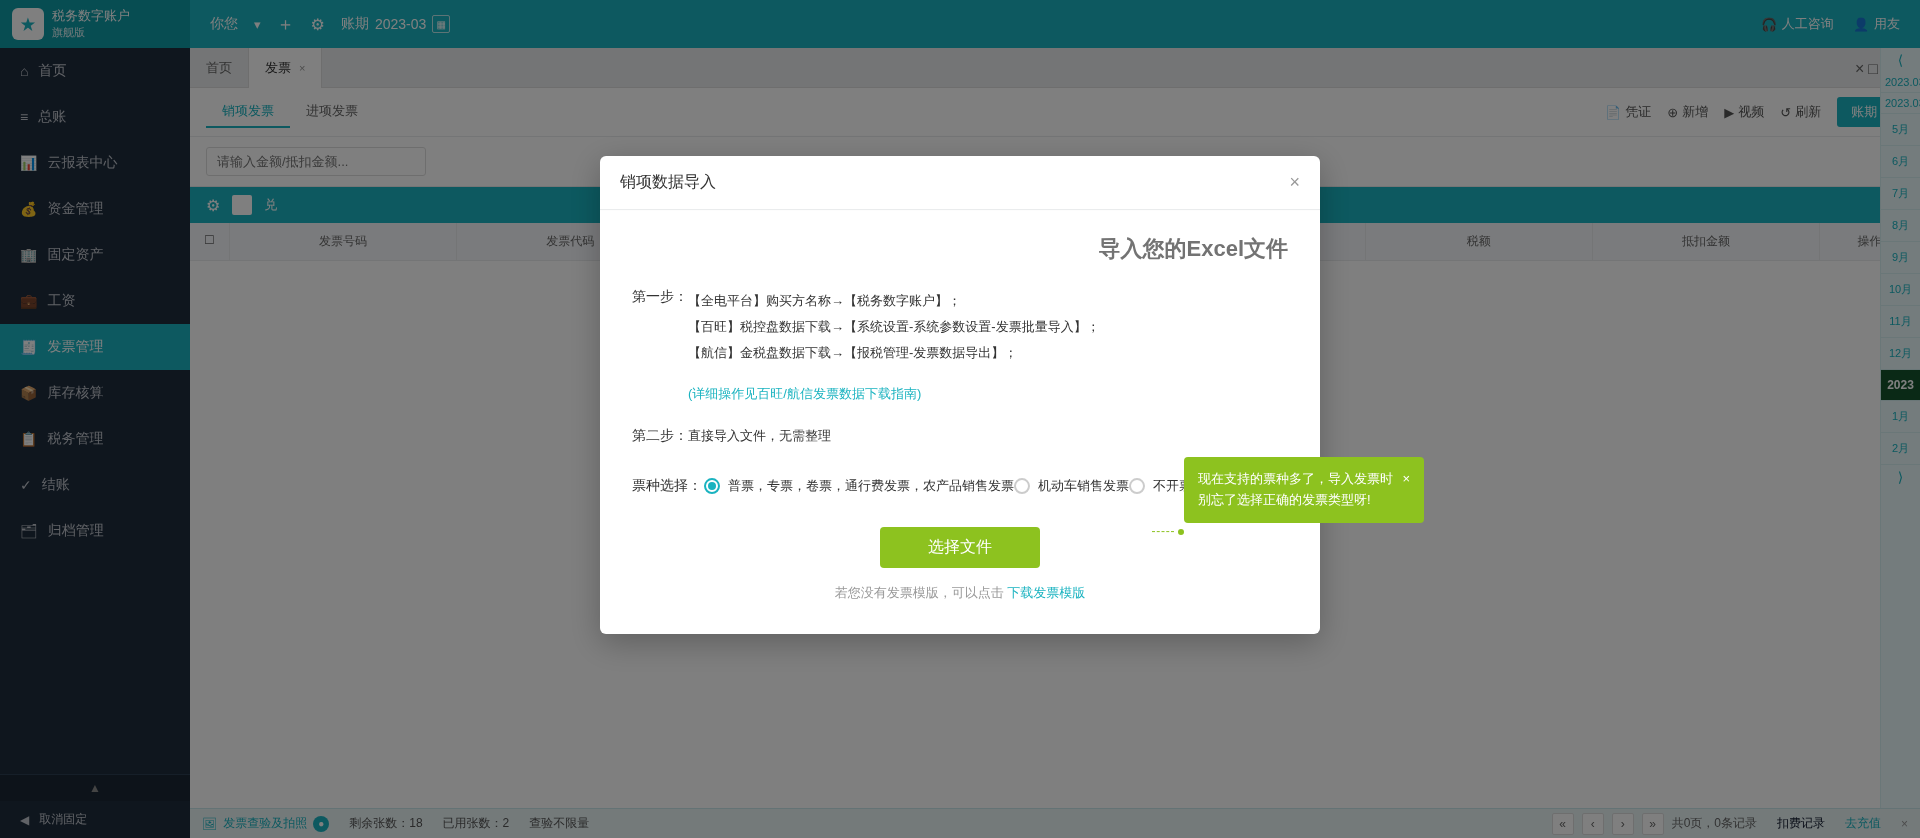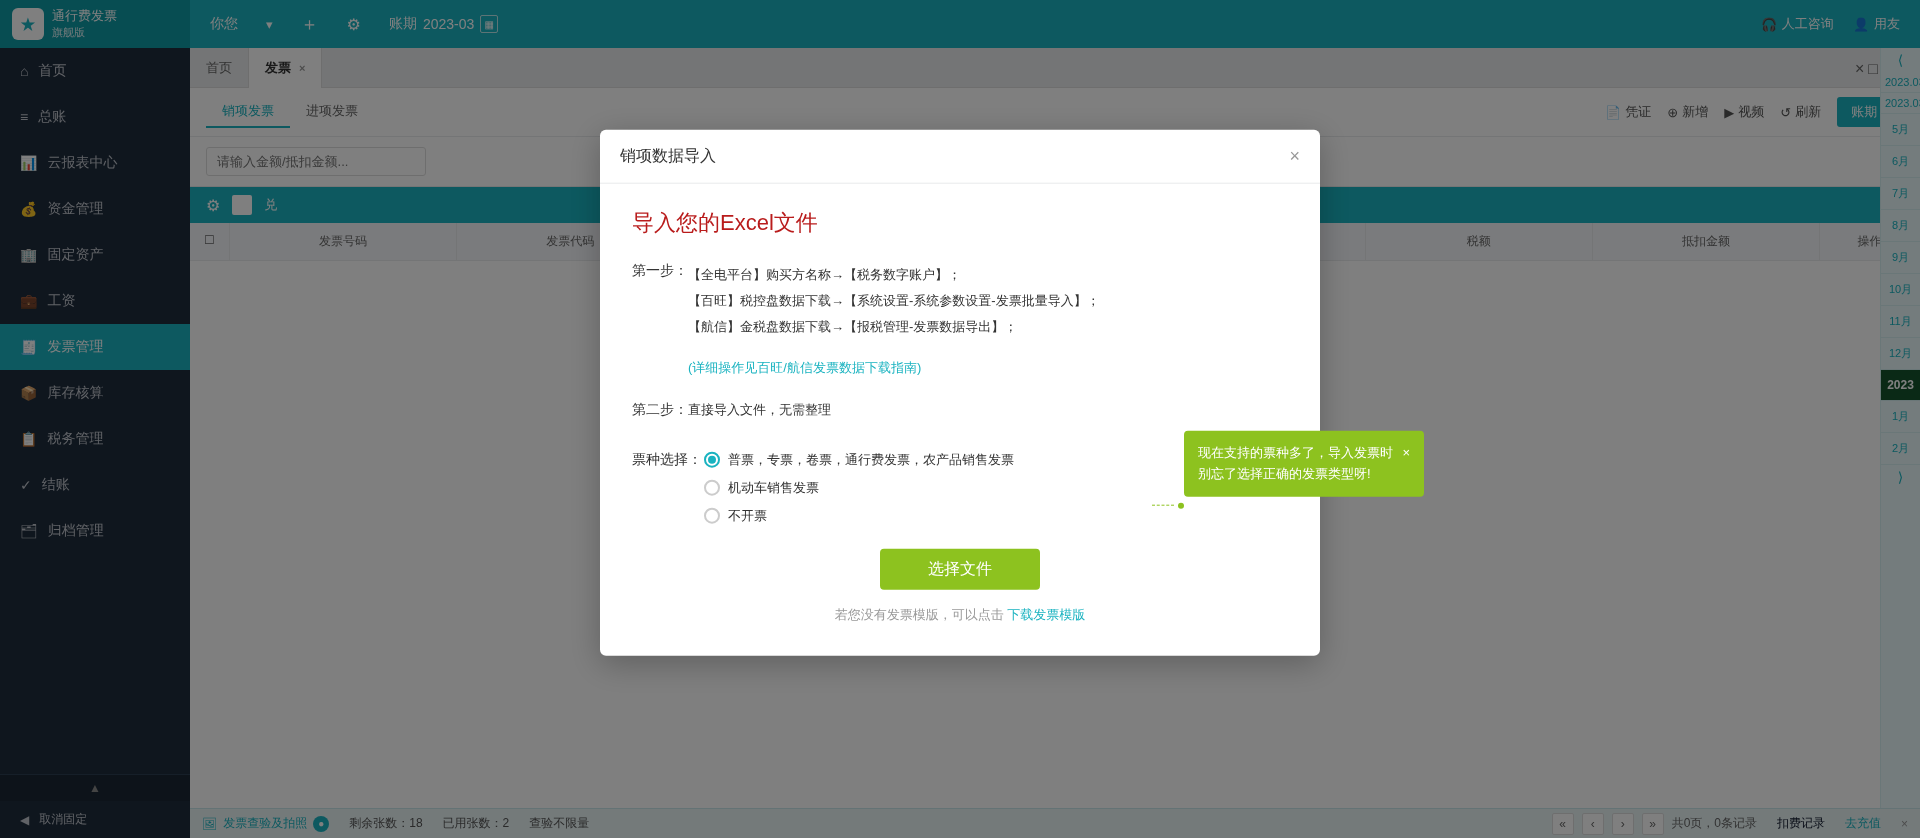--- a/index.html
+++ b/index.html
@@ -11,21 +11,21 @@
       background: #1ab3c0; display: flex; align-items: center; z-index: 100;
     }
     .top-header .logo {
       width: 190px; height: 48px; background: #0e9aa5;
       display: flex; align-items: center; padding: 0 12px; gap: 8px;
     }
     .logo-icon { width: 32px; height: 32px; background: white; border-radius: 6px; display: flex; align-items: center; justify-content: center; }
     .logo-icon span { color: #1ab3c0; font-weight: bold; font-size: 16px; }
     .logo-text { color: white; font-size: 13px; line-height: 1.3; }
     .logo-text .sub { font-size: 11px; opacity: 0.85; }
-    .header-center { flex: 1; display: flex; align-items: center; padding-left: 20px; gap: 28px; }
+    .header-center { flex: 1; display: flex; align-items: center; padding-left: 20px; gap: 16px; }
     .header-user { color: white; font-size: 14px; }
     .header-arrow { color: white; }
     .header-plus { color: white; font-size: 18px; cursor: pointer; }
     .header-gear { color: white; font-size: 16px; }
     .header-period { color: white; display: flex; align-items: center; gap: 6px; font-size: 14px; }
     .period-icon { width: 18px; height: 18px; border: 1px solid rgba(255,255,255,0.7); border-radius: 2px; display: inline-flex; align-items: center; justify-content: center; font-size: 10px; color: white; }
     .header-right { display: flex; align-items: center; gap: 20px; padding-right: 20px; }
     .header-right .consult { color: white; font-size: 13px; display: flex; align-items: center; gap: 4px; }
     .header-right .user-info { color: white; font-size: 13px; display: flex; align-items: center; gap: 4px; }
 
@@ -52,21 +52,21 @@
 
     
     .tabs-bar {
       background: #e8eaec; display: flex; align-items: center; height: 40px;
       border-bottom: 1px solid #ddd;
     }
     .tab-item {
       height: 40px; display: flex; align-items: center; padding: 0 16px;
       cursor: pointer; font-size: 13px; color: #666; border-right: 1px solid #ddd;
     }
-    .tab-item.active { background: white; color: #333; font-weight: 700; }
+    .tab-item.active { background: white; color: #333; font-weight: 400; }
     .tab-close { margin-left: 8px; color: #999; font-size: 11px; cursor: pointer; }
 
     
     .toolbar {
       background: white; padding: 8px 16px; display: flex; align-items: center;
       justify-content: space-between; border-bottom: 1px solid #e8eaec;
     }
     .toolbar-left { display: flex; gap: 0; }
     .toolbar-tab {
       padding: 6px 16px; font-size: 13px; cursor: pointer; color: #666;
@@ -137,29 +137,29 @@
       box-shadow: 0 8px 32px rgba(0,0,0,0.25); z-index: 201;
       padding: 0;
     }
     .modal-header {
       display: flex; justify-content: space-between;
       padding: 16px 20px; border-bottom: 1px solid #e8eaec;
     }
     .modal-title { font-size: 16px; color: #333; font-weight: 500; }
     .modal-close { cursor: pointer; color: #999; font-size: 18px; }
     .modal-body { padding: 24px 32px 32px; }
-    .modal-main-title { text-align: left; font-size: 22px; color: #b91c1c; margin-bottom: 24px; font-weight: 400; }
+    .modal-main-title { text-align: right; font-size: 22px; color: #737373; margin-bottom: 24px; font-weight: 700; }
 
     .step-section { margin-bottom: 16px; }
     .step-label { font-size: 14px; color: #333; font-weight: 500; margin-bottom: 8px; }
     .step-content { font-size: 13px; color: #333; line-height: 2; }
     .step-link { color: #1ab3c0; text-decoration: none; }
 
     .ticket-select { margin: 12px 0; }
-    .radio-group { display: flex; flex-direction: column; gap: 10px; margin-top: 8px; }
+    .radio-group { display: flex; flex-direction: row; margin-top: 8px; }
     .radio-option { display: flex; align-items: center; gap: 8px; font-size: 13px; color: #333; }
     .radio-circle {
       width: 16px; height: 16px; border-radius: 50%; border: 2px solid #ccc;
       display: flex; align-items: center; justify-content: center; flex-shrink: 0;
     }
     .radio-circle.checked { border-color: #1ab3c0; }
     .radio-dot { width: 8px; height: 8px; border-radius: 50%; background: #1ab3c0; }
 
     .select-file-btn {
       display: block; margin: 24px auto 16px; background: #8dc21f; color: white;
@@ -173,21 +173,21 @@
 <body>
 
 <div class="overlay"></div>
 
 <div class="top-header">
   <div class="logo">
     <div class="logo-icon">
       <span>★</span>
     </div>
     <div class="logo-text">
-      <div>通行费发票</div>
+      <div>税务数字账户</div>
       <div class="sub">旗舰版</div>
     </div>
   </div>
   <div class="header-center">
     <span class="header-user">你您</span>
     <span class="header-arrow">▾</span>
     <span class="header-plus">＋</span>
     <span class="header-gear">⚙</span>
     <div class="header-period">
       <span>账期</span>

